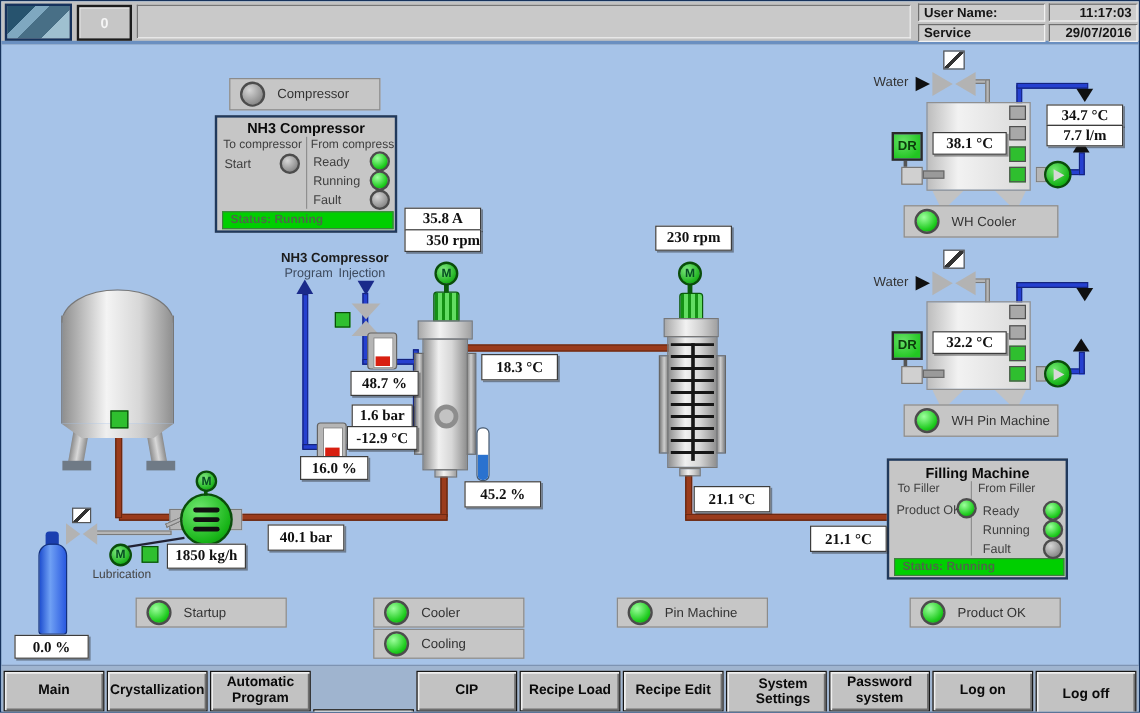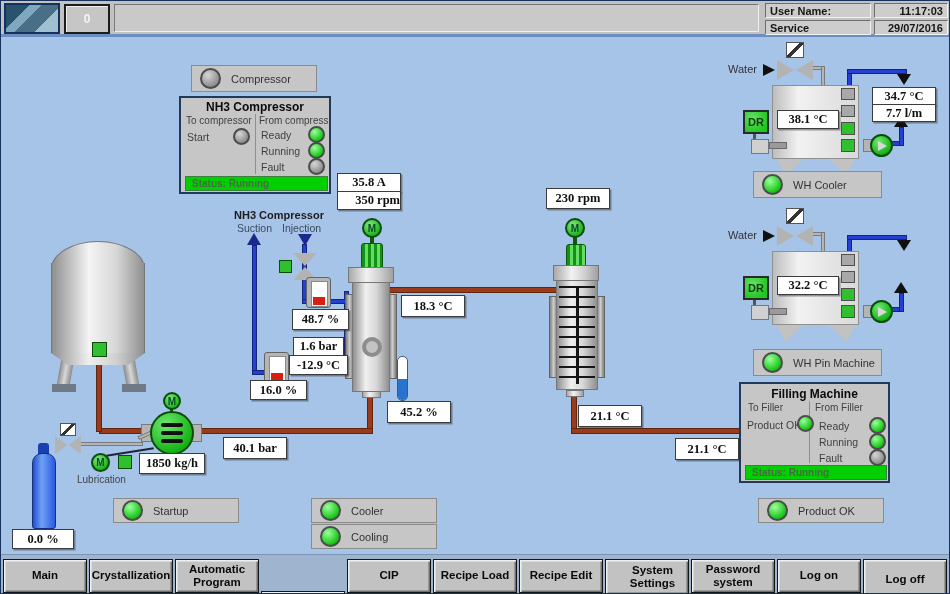--- a/index.html
+++ b/index.html
@@ -102,21 +102,21 @@
   </div>
 
   <div class="ab vb" style="left:336px;top:172px;width:64px;height:19px;">
       <span>35.8 A</span>
     </div>
   <div class="ab vb" style="left:336px;top:190px;width:64px;height:19px;justify-content:flex-end;">
       <span>350 rpm</span>
     </div>
 
   <div class="ab" style="left:230px;top:208px;width:96px;text-align:center;font-weight:bold;font-size:11px;color:#1c1c1c;">NH3 Compressor</div>
-  <div class="ab" style="left:236px;top:221px;font-size:10.5px;color:#3d4a5e;">Suction</div>
+  <div class="ab" style="left:236px;top:221px;font-size:10.5px;color:#3d4a5e;">Program</div>
   <div class="ab" style="left:281px;top:221px;font-size:10.5px;color:#3d4a5e;">Injection</div>
 
   <div class="ab tri" style="left:246px;top:232px;border-left:7px solid transparent;border-right:7px solid transparent;border-bottom:12px solid #1a2a8a;"></div>
   <div class="ab pblue" style="left:251px;top:244px;width:5px;height:129px;"></div>
   <div class="ab pblue" style="left:251px;top:369px;width:97px;height:5px;"></div>
   <div class="ab pblue" style="left:343px;top:290px;width:5px;height:84px;"></div>
   <div class="ab tri" style="left:297px;top:233px;border-left:7px solid transparent;border-right:7px solid transparent;border-top:12px solid #1a2a8a;"></div>
   <div class="ab pblue" style="left:301px;top:243px;width:5px;height:60px;"></div>
   <div class="ab pblue" style="left:301px;top:298px;width:48px;height:5px;"></div>
 
@@ -323,21 +323,21 @@
   <div class="ab pblue" style="left:846px;top:236px;width:5px;height:16px;"></div>
   <div class="ab pblue" style="left:846px;top:234px;width:60px;height:5px;"></div>
   <div class="ab tri" style="left:896px;top:239px;border-left:7px solid transparent;border-right:7px solid transparent;border-top:11px solid #101010;"></div>
   <div class="ab pgray" style="left:862px;top:304px;width:9px;height:13px;"></div>
   <div class="ab pump" style="left:869px;top:299px;width:23px;height:23px;">
       <span class="tri" style="border-top:5px solid transparent;border-bottom:5px solid transparent;border-left:9px solid #d8d8d8;margin-left:2px;"></span>
     </div>
   <div class="ab pblue" style="left:890px;top:306px;width:13px;height:5px;"></div>
   <div class="ab pblue" style="left:898px;top:292px;width:5px;height:19px;"></div>
   <div class="ab tri" style="left:893px;top:281px;border-left:7px solid transparent;border-right:7px solid transparent;border-bottom:11px solid #101010;"></div>
-  <div class="ab gbtn" style="left:752px;top:348px;width:129px;height:27px;">
+  <div class="ab gbtn" style="left:752px;top:336px;width:129px;height:27px;">
     <span class="led led-on"></span>
     <span class="lbl">WH Pin Machine</span>
   </div>
 
   <div class="ab panel" style="left:738px;top:381px;width:151px;height:101px;">
     <div class="ab ptitle" style="left:0;top:3px;">Filling Machine</div>
     <div class="ab plabel" style="left:7px;top:18px;">To Filler</div>
     <div class="ab plabel" style="left:74px;top:18px;">From Filler</div>
     <div class="ab divline" style="left:68px;top:17px;height:62px;"></div>
     <div class="ab plabel" style="left:6px;top:35px;font-size:10.5px;">Product OK</div>
@@ -358,20 +358,24 @@
     <span class="lbl">Startup</span>
   </div>
   <div class="ab gbtn" style="left:310px;top:497px;width:126px;height:25px;">
     <span class="led led-on"></span>
     <span class="lbl">Cooler</span>
   </div>
   <div class="ab gbtn" style="left:310px;top:523px;width:126px;height:25px;">
     <span class="led led-on"></span>
     <span class="lbl">Cooling</span>
   </div>
+  <div class="ab gbtn" style="left:513px;top:497px;width:126px;height:25px;">
+    <span class="led led-on"></span>
+    <span class="lbl">Pin Machine</span>
+  </div>
   <div class="ab gbtn" style="left:757px;top:497px;width:126px;height:25px;">
     <span class="led led-on"></span>
     <span class="lbl">Product OK</span>
   </div>
 
   <div class="ab" style="left:0;top:553px;width:950px;height:41px;background:#9fb4cf;border-top:1px solid #7d93b2;"></div>
   <div class="ab navbtn" style="left:2px;top:558px;width:84px;height:34px;">
       <span>Main</span>
     </div>
   <div class="ab navbtn" style="left:88px;top:558px;width:84px;height:34px;">

